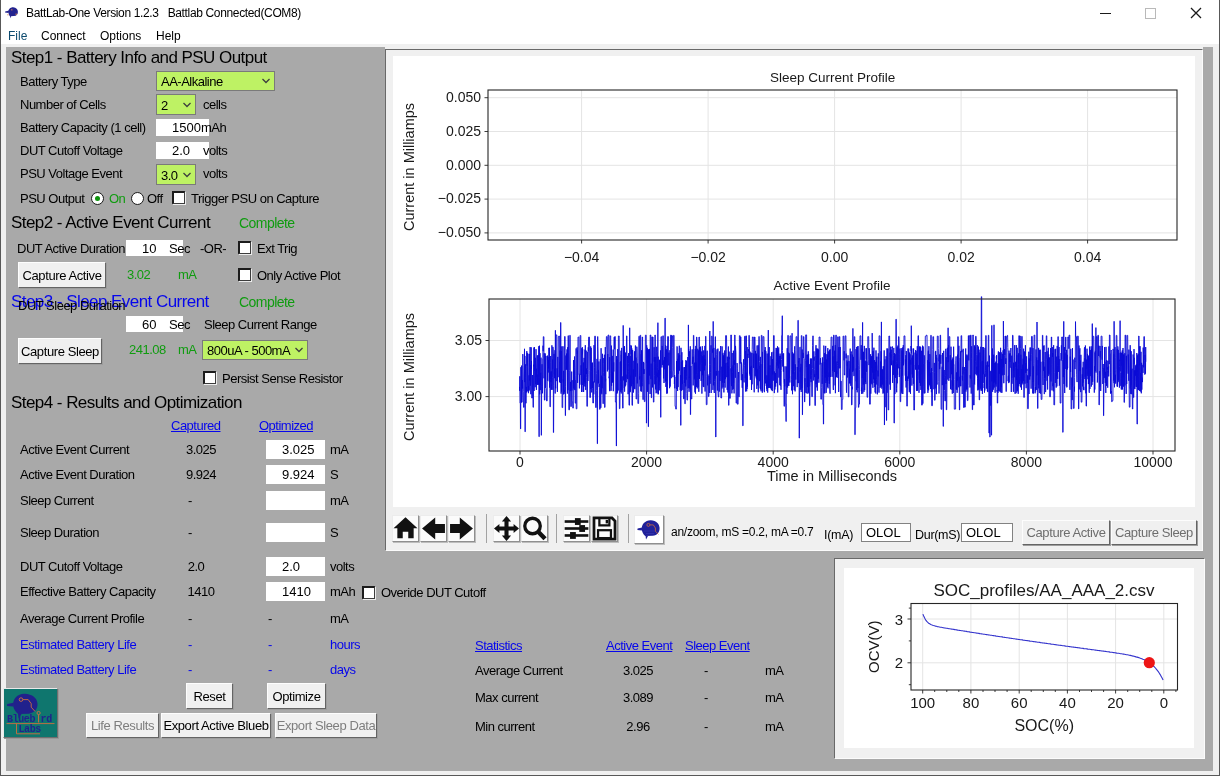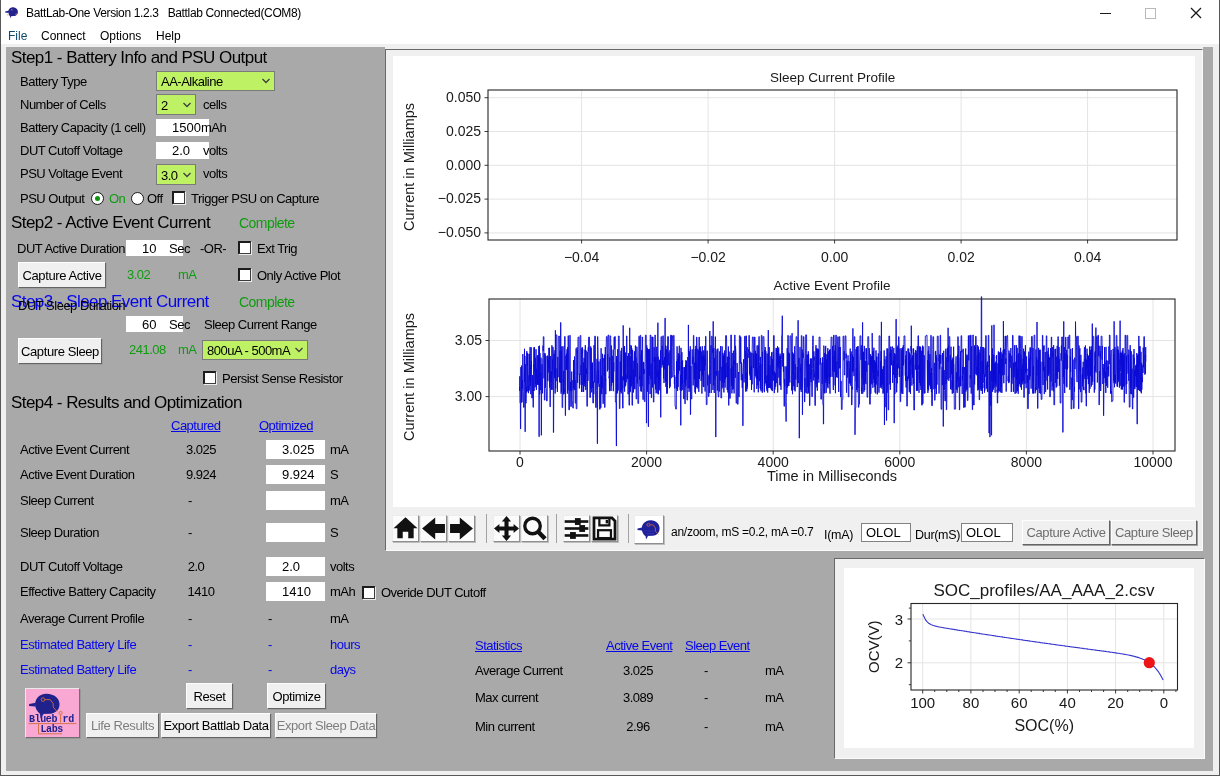--- a/index.html
+++ b/index.html
@@ -160,41 +160,41 @@
 <div class="lbl blu" style="left:184px;top:637.1px;width:12px;text-align:center">-</div>
 <div class="lbl blu" style="left:264px;top:637.1px;width:12px;text-align:center">-</div>
 <div class="lbl blu" style="left:330px;top:637.1px">hours</div>
 <div class="lbl blu" style="left:20px;top:662.3px">Estimated Battery Life</div>
 <div class="lbl blu" style="left:184px;top:662.3px;width:12px;text-align:center">-</div>
 <div class="lbl blu" style="left:264px;top:662.3px;width:12px;text-align:center">-</div>
 <div class="lbl blu" style="left:330px;top:662.3px">days</div>
 <div class="chk" style="left:362px;top:586px"></div>
 <div class="lbl" style="left:381px;top:585px">Overide DUT Cutoff</div>
 
-<div class="a" style="left:25px;top:688px;width:55px;height:50px;background:#f9a8d4;border:1px solid;border-color:#e9e9e9 #6f6f6f #6f6f6f #e9e9e9;box-shadow:1px 1px 0 #989898;box-sizing:border-box">
+<div class="a" style="left:3px;top:688px;width:55px;height:50px;background:#0f766e;border:1px solid;border-color:#e9e9e9 #6f6f6f #6f6f6f #e9e9e9;box-shadow:1px 1px 0 #989898;box-sizing:border-box">
 <svg style="position:absolute;left:0;top:0" width="53" height="48" viewBox="0 0 53 48">
   <path d="M9.5 13.8 L3.2 15.0 L3.0 17.0 L9.3 17.4 Z" fill="#21218c"></path>
   <path d="M9.2 17.2 C8.2 10.0 13.8 4.6 20.5 4.8 C28.5 5.0 33.2 9.4 33.5 14.6 C33.8 20.0 30.6 24.2 24.6 24.7 L14.2 25.0 C11.4 22.8 9.7 20.0 9.2 17.2 Z" fill="#21218c"></path>
   <path d="M14.0 24.8 L14.6 29.4 L17.6 25.1 Z" fill="#21218c"></path>
   <circle cx="17.0" cy="10.6" r="1.8" fill="none" stroke="#cf6e3e" stroke-width="0.9"></circle>
   <path d="M18.8 10.6 L24.2 10.6 L27.2 14.6 L27.2 18.2 L31.0 22.4" fill="none" stroke="#cf6e3e" stroke-width="0.9"></path>
   <text x="3" y="32.5" style="font:bold 10px 'Liberation Mono',monospace;fill:#21218c;letter-spacing:-0.4px">Blueb</text>
   <text x="36.6" y="32.5" style="font:bold 10px 'Liberation Mono',monospace;fill:#21218c;letter-spacing:-0.4px">rd</text>
   <line x1="34.6" y1="25.5" x2="34.6" y2="33.5" stroke="#cf6e3e" stroke-width="1"></line>
   <circle cx="34.6" cy="24" r="1.6" fill="none" stroke="#cf6e3e" stroke-width="0.9"></circle>
   <path d="M2.5 34.6 L50.5 34.6" fill="none" stroke="#cf6e3e" stroke-width="0.9"></path>
   <path d="M12.5 34.6 L12.5 44.8 L36 44.8" fill="none" stroke="#cf6e3e" stroke-width="0.9"></path>
   <text x="14.5" y="43.2" style="font:bold 10px 'Liberation Mono',monospace;fill:#21218c;letter-spacing:-0.4px">Labs</text>
 </svg>
 </div>
 
 <div class="btn" style="left:186px;top:683px;width:45px;height:24px">Reset</div>
 <div class="btn" style="left:267px;top:683px;width:57px;height:24px">Optimize</div>
 <div class="btn" style="left:86px;top:713px;width:71px;height:23px;color:#7e7e7e">Life Results</div>
-<div class="btn" style="left:161px;top:713px;width:108px;height:23px">Export Battlab Data</div>
+<div class="btn" style="left:161px;top:713px;width:108px;height:23px">Export Active Blueb</div>
 <div class="btn" style="left:275px;top:713px;width:100px;height:23px;color:#7e7e7e">Export Sleep Data</div>
 
 <div class="lbl lnk" style="left:475px;top:638px">Statistics</div>
 <div class="lbl lnk" style="left:606px;top:638px">Active Event</div>
 <div class="lbl lnk" style="left:685px;top:638px">Sleep Event</div>
 <div class="lbl" style="left:475px;top:663px">Average Current</div>
 <div class="lbl" style="left:620px;top:663px;width:36px;text-align:center">3.025</div>
 <div class="lbl" style="left:700px;top:663px;width:12px;text-align:center">-</div>
 <div class="lbl" style="left:765px;top:663px">mA</div>
 <div class="lbl" style="left:475px;top:690px">Max current</div>

